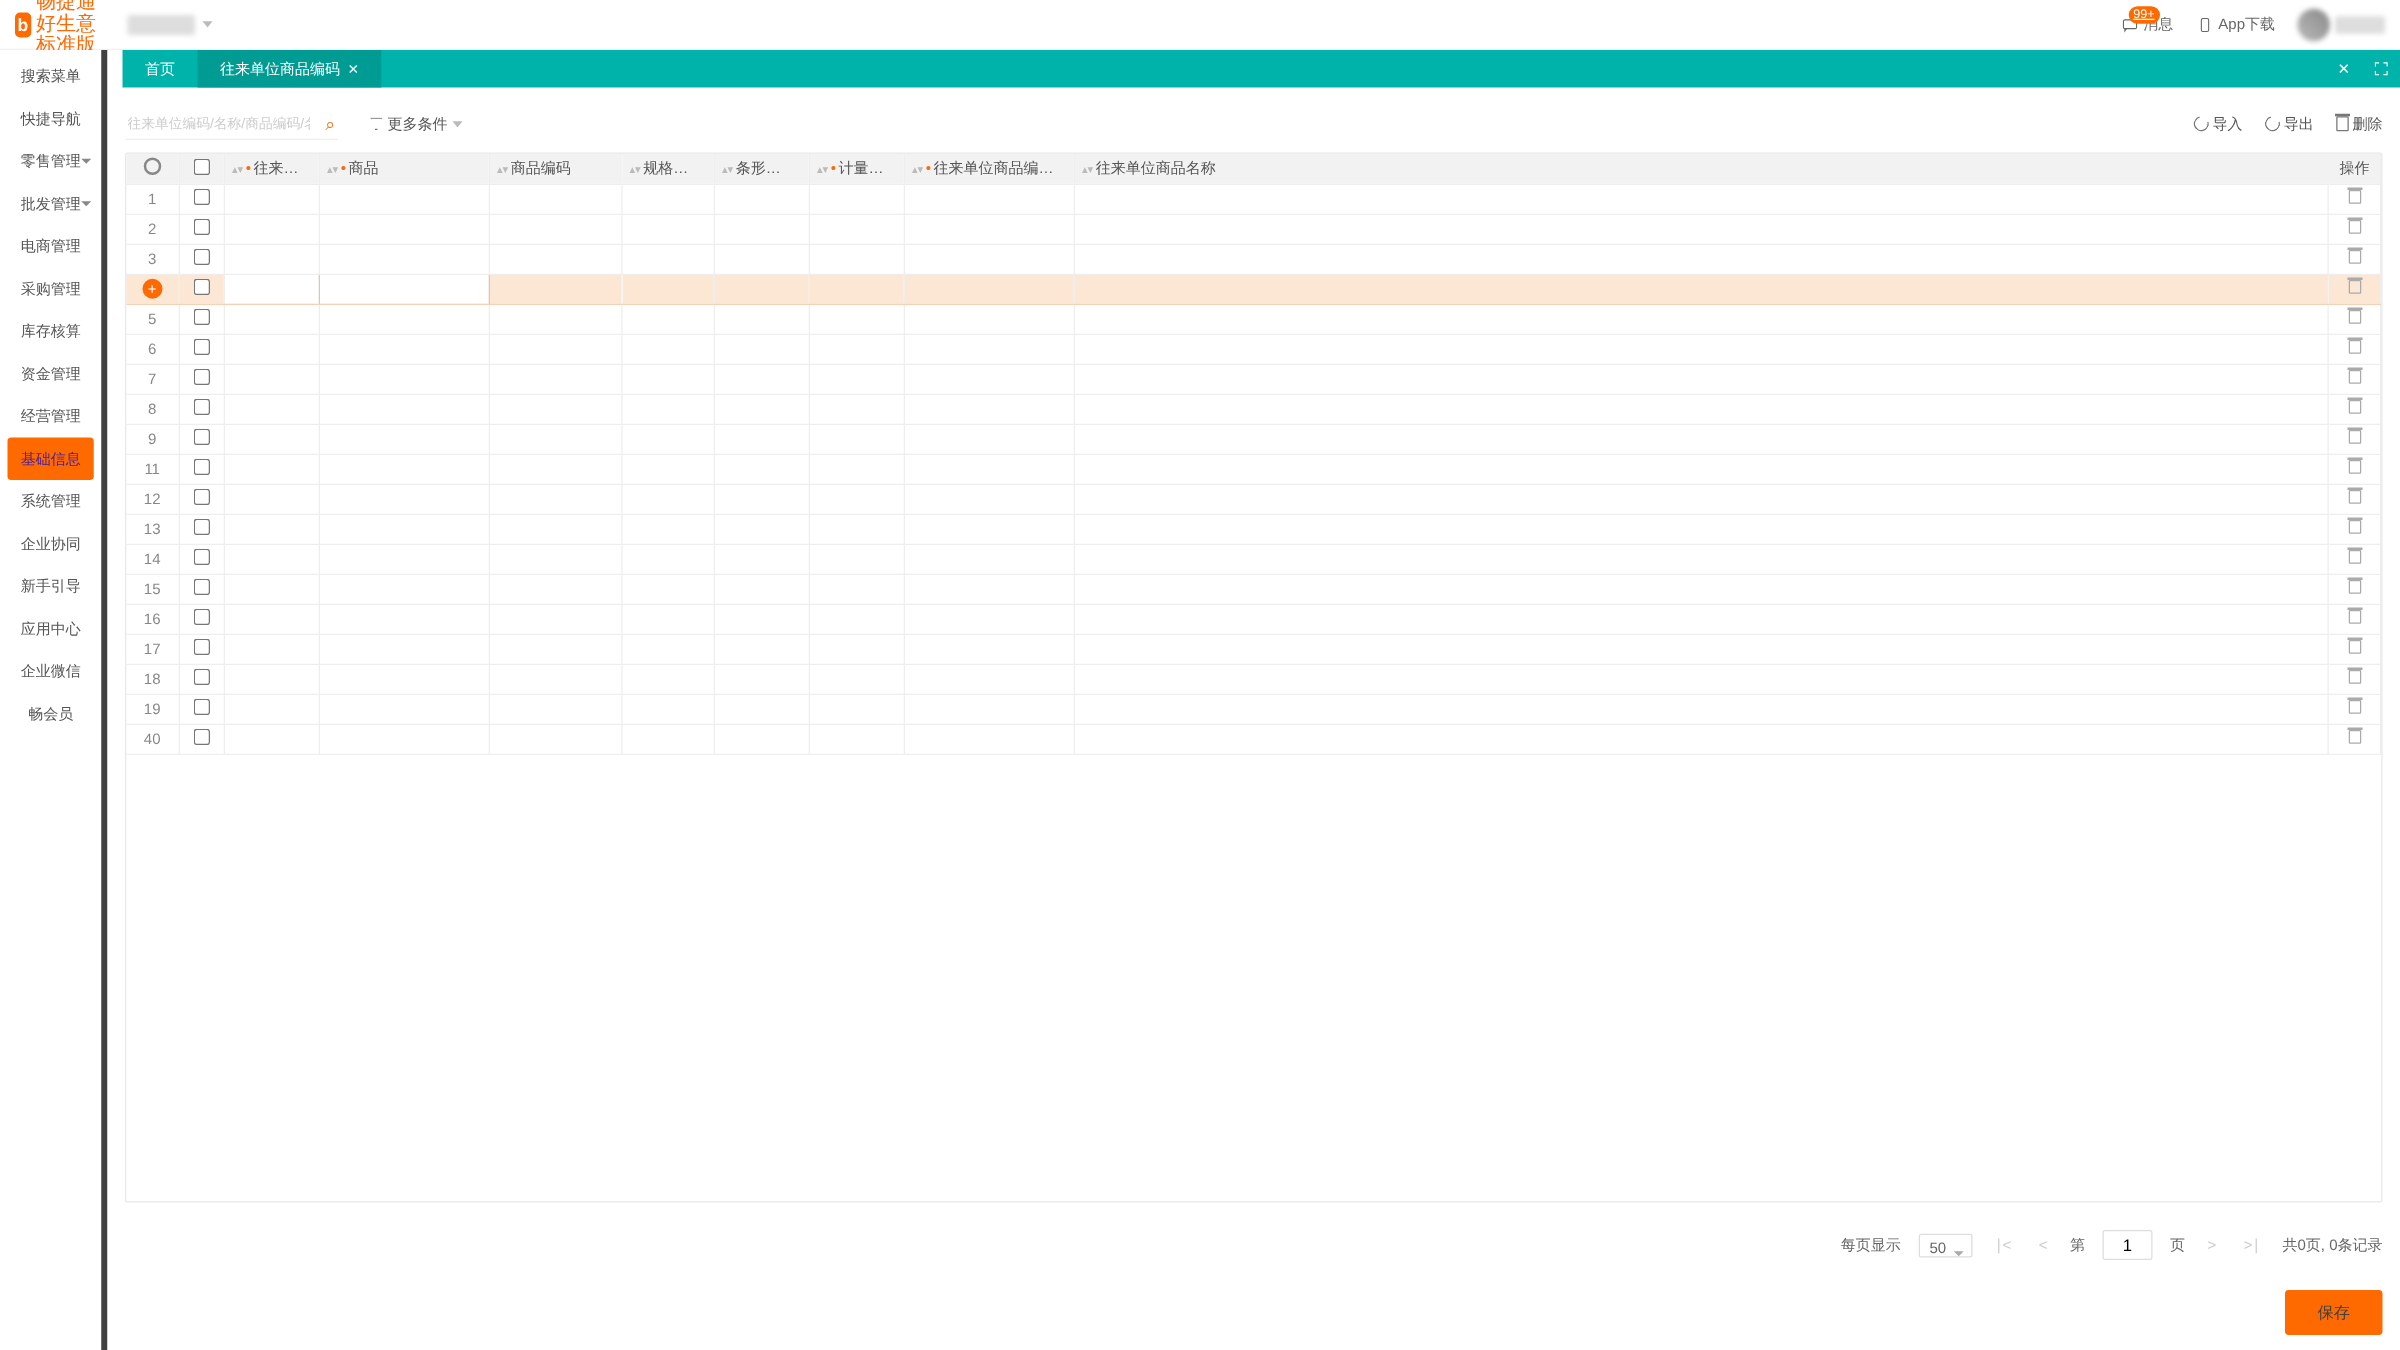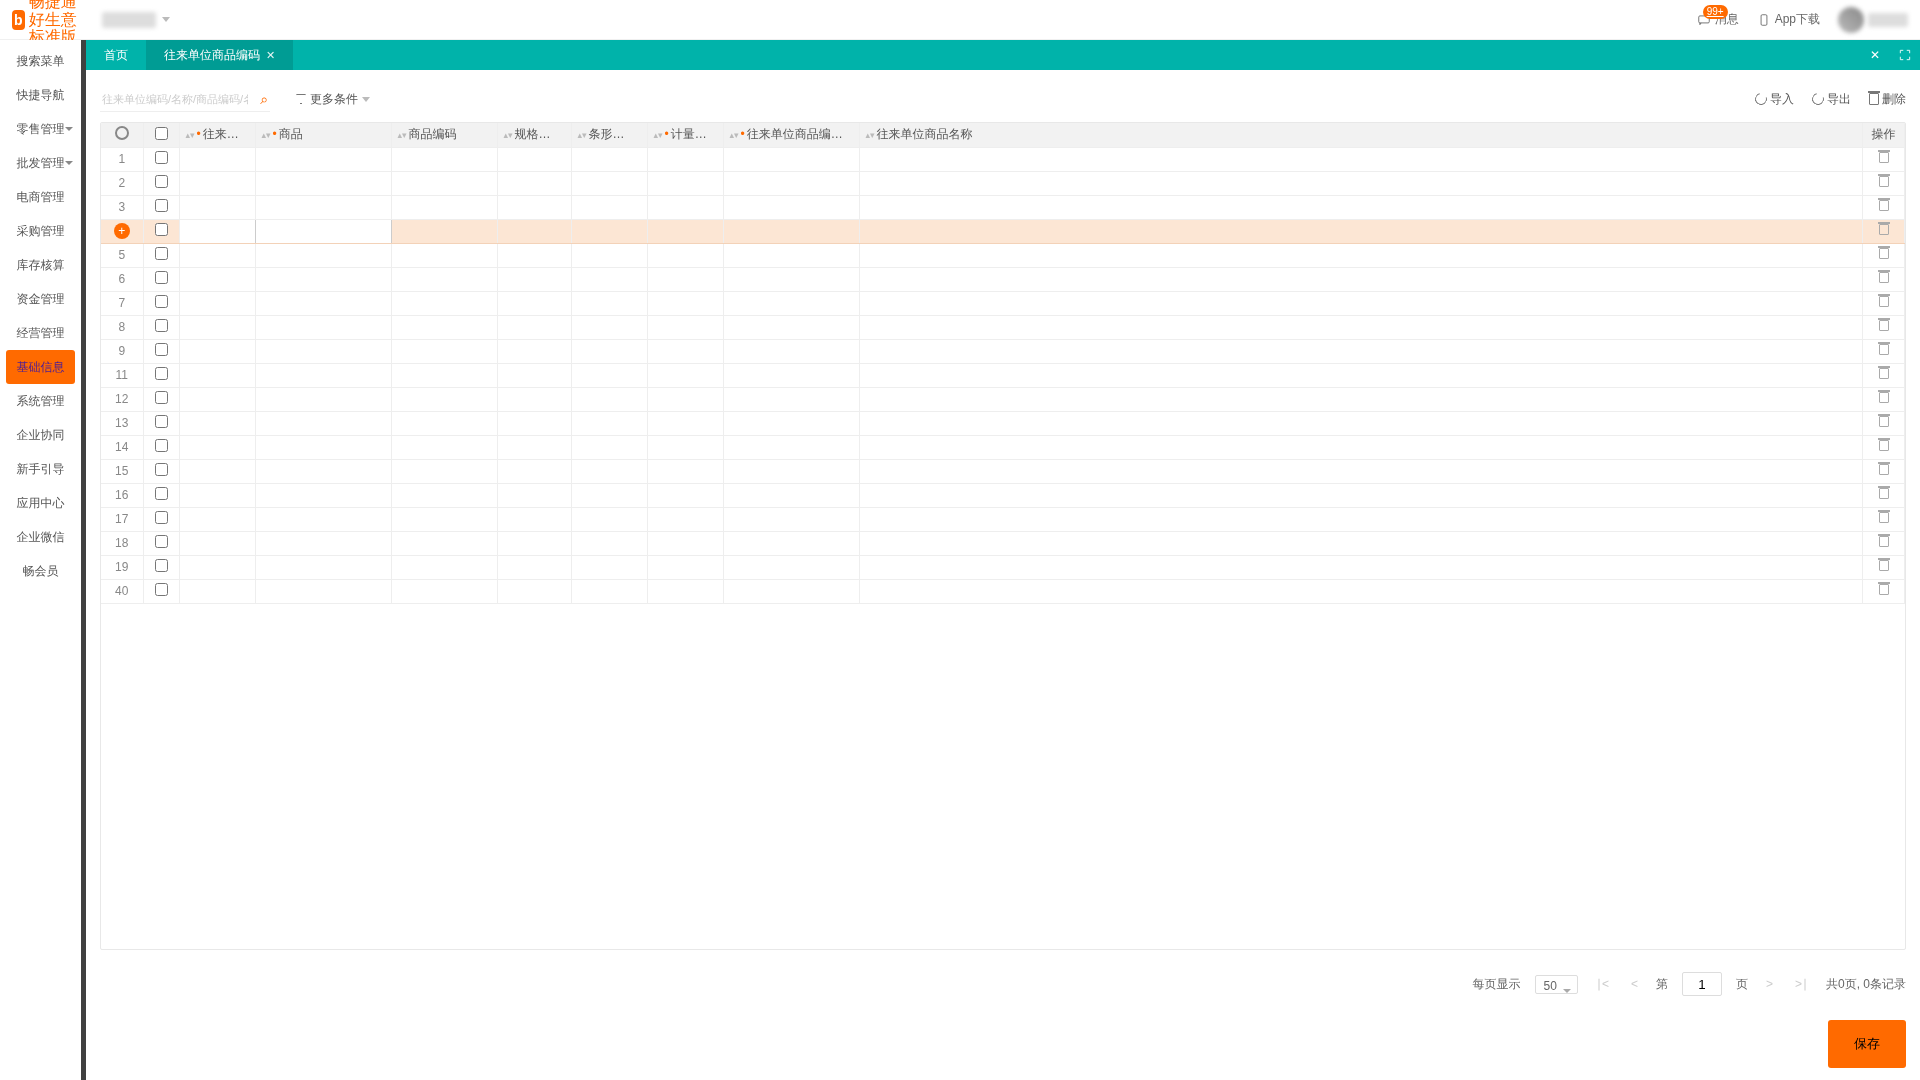--- a/index.html
+++ b/index.html
@@ -21,21 +21,21 @@
 
 
 .layout { display: flex; height: calc(100vh - 40px); }
 .sidebar { width: 86px; background: #fff; border-right: 5px solid #404040; padding-top: 4px; }
 .side-item { height: 34px; display: flex; align-items: center; justify-content: center; gap: 4px; color: #555; cursor: pointer; font-size: 12px; position: relative; }
 .side-item.active { background: #ff6a00; color: #4c1d95; border-radius: 3px; margin: 0 6px; }
 .side-item .tri { width: 0; height: 0; border-left: 4px solid transparent; border-right: 4px solid transparent; border-top: 4px solid #888; position: absolute; right: 8px; }
 
 
 .main { flex: 1; display: flex; flex-direction: column; background: #fff; }
-.tabbar { height: 30px; background: #00b3aa; display: flex; align-items: stretch; color: #fff; }
+.tabbar { height: 30px; background: #00b3aa; display: flex; align-items: stretch; color: #fff; margin-left: 12px; }
 .tab { padding: 0 18px; display: flex; align-items: center; gap: 6px; cursor: pointer; font-size: 12px; }
 .tab.active { background: #009c94; }
 .tab .close-x { font-size: 11px; opacity: .9; }
 .tabbar-spacer { flex: 1; }
 .tab-btn { width: 30px; display: flex; align-items: center; justify-content: center; cursor: pointer; }
 
 .content { flex: 1; display: flex; flex-direction: column; padding: 10px 14px 12px; }
 
 
 .toolbar { display: flex; align-items: center; height: 38px; }
@@ -72,21 +72,21 @@
 
 
 .pager { display: flex; align-items: center; justify-content: flex-end; gap: 14px; height: 32px; margin-top: 18px; color: #666; font-size: 12px; }
 .pg-select { border: 1px solid #ddd; height: 19px; padding: 0 20px 0 8px; border-radius: 2px; position: relative; display: inline-flex; align-items: flex-end; cursor: pointer; }
 .pg-select::after { content: ""; position: absolute; right: 6px; width: 0; height: 0; border-left: 4px solid transparent; border-right: 4px solid transparent; border-top: 4px solid #aaa; }
 .pg-nav { color: #ccc; cursor: pointer; padding: 0 4px; }
 .pg-input { width: 40px; height: 24px; border: 1px solid #ddd; text-align: center; border-radius: 2px; }
 
 
 .footer { display: flex; justify-content: flex-end; padding: 8px 14px 12px; }
-.save-btn { background: #ff6a00; color: #000000; border: none; height: 48px; padding: 0 26px; border-radius: 3px; cursor: pointer; font-size: 13px; }
+.save-btn { background: #ff6a00; color: #404040; border: none; height: 36px; padding: 0 26px; border-radius: 3px; cursor: pointer; font-size: 13px; }
 
 svg.ic { width: 14px; height: 14px; stroke: #666; fill: none; stroke-width: 1.5; }
 </style>
 </head>
 <body>
 
 <div class="header">
   <div class="logo-box">
     <div class="logo-icon">b</div>
     <div>

